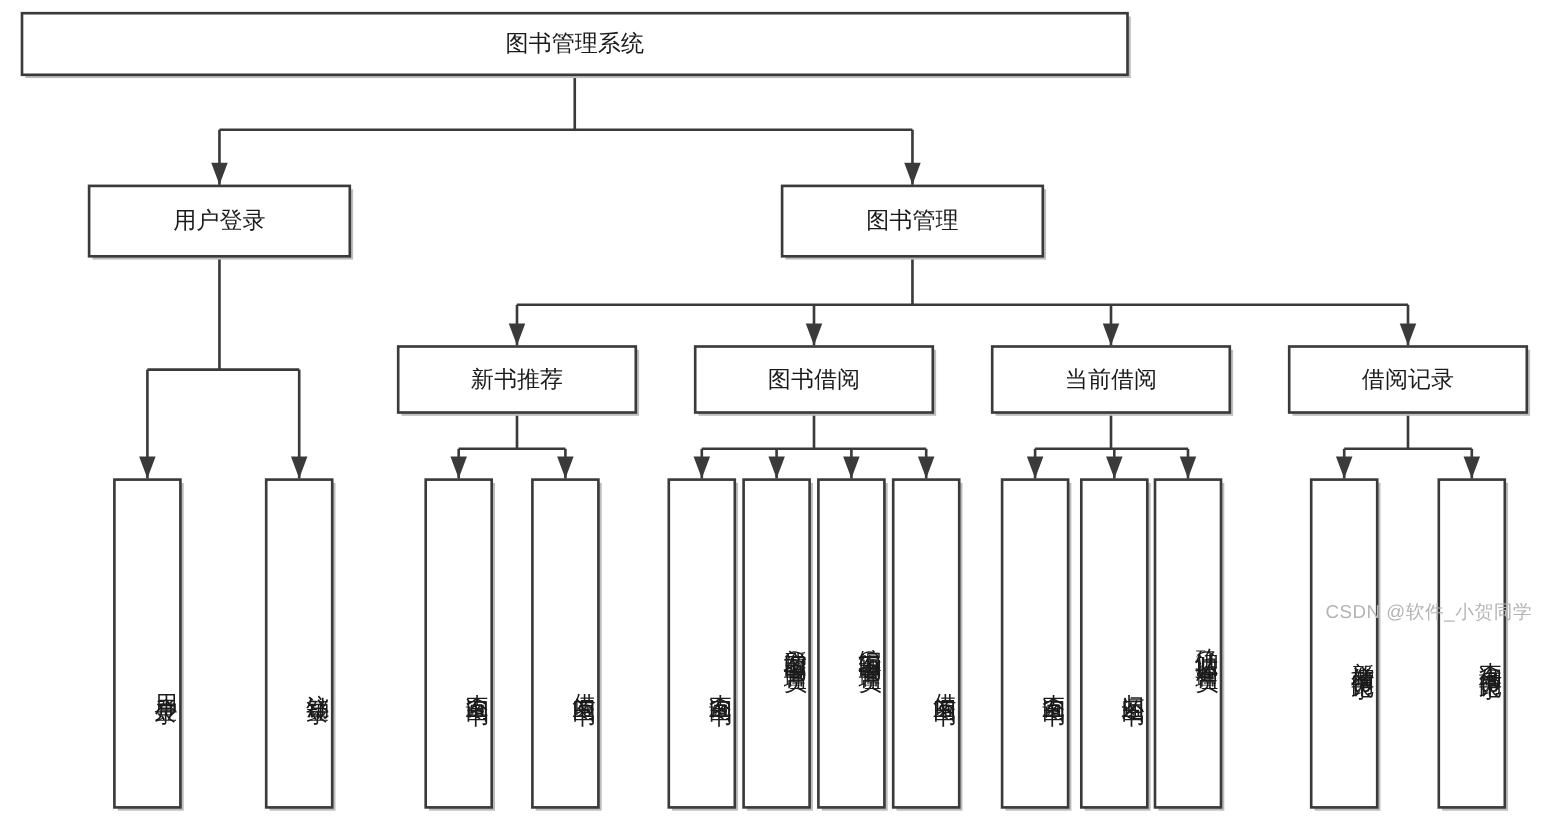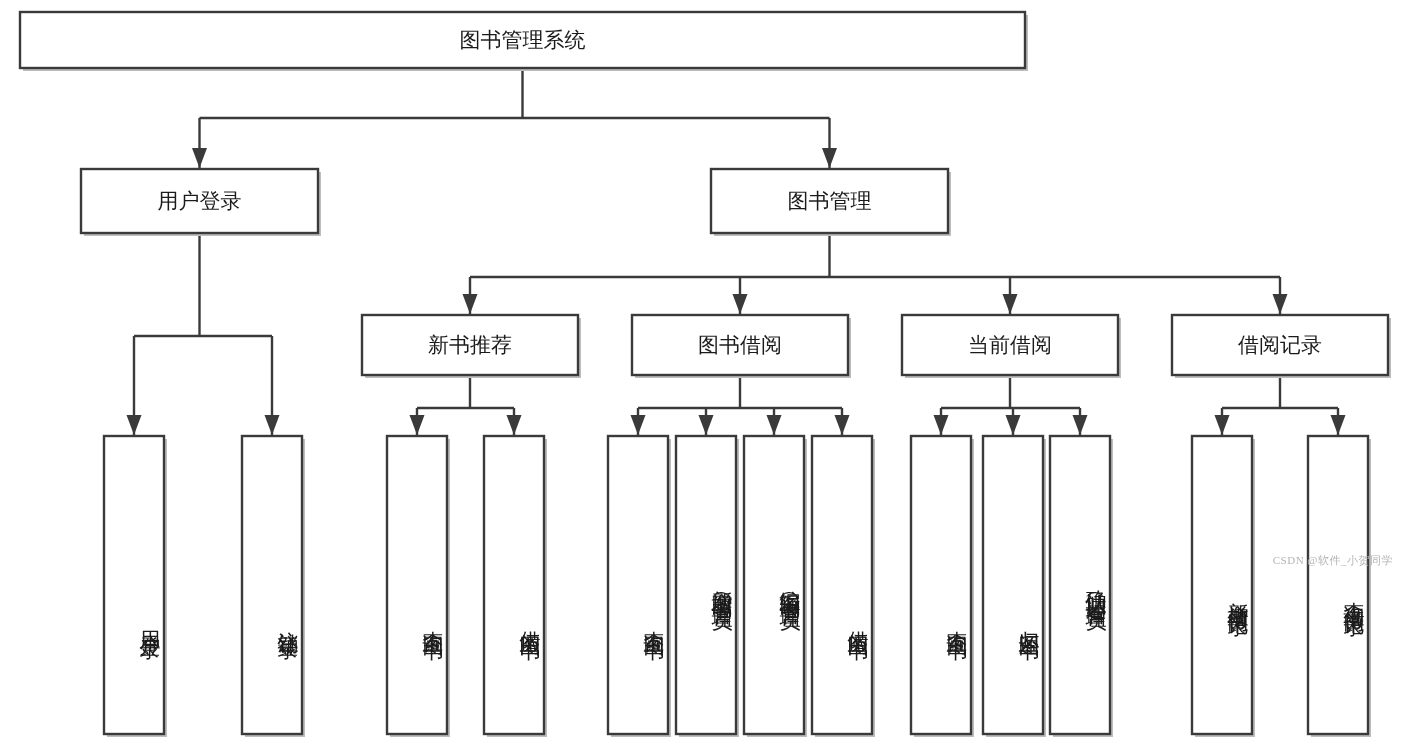--- a/index.html
+++ b/index.html
@@ -62,22 +62,22 @@
     color: #1b1b1b;
     letter-spacing: 3px;
     text-align: center;
     white-space: nowrap;
     pointer-events: none;
   }
   .watermark {
     position: absolute;
     right: 12px;
     bottom: 4px;
-    font-family: Liberation Serif, serif;
-    font-size: 11px;
+    font-family: Liberation Sans, sans-serif;
+    font-size: 17px;
     color: #b4b4b4;
     letter-spacing: 0.5px;
     user-select: none;
   }
 </style>
 </head>
 <body>
 
 <div id="chart-root">
 

